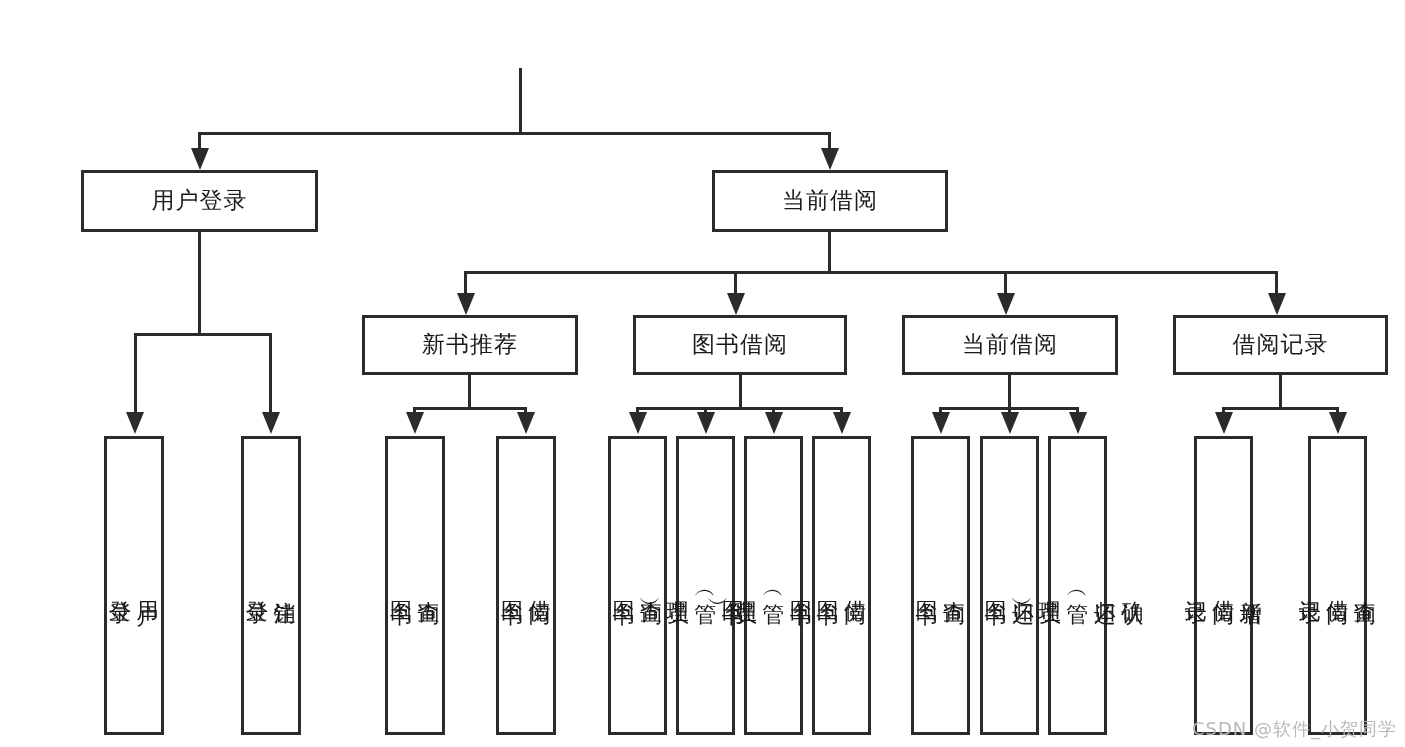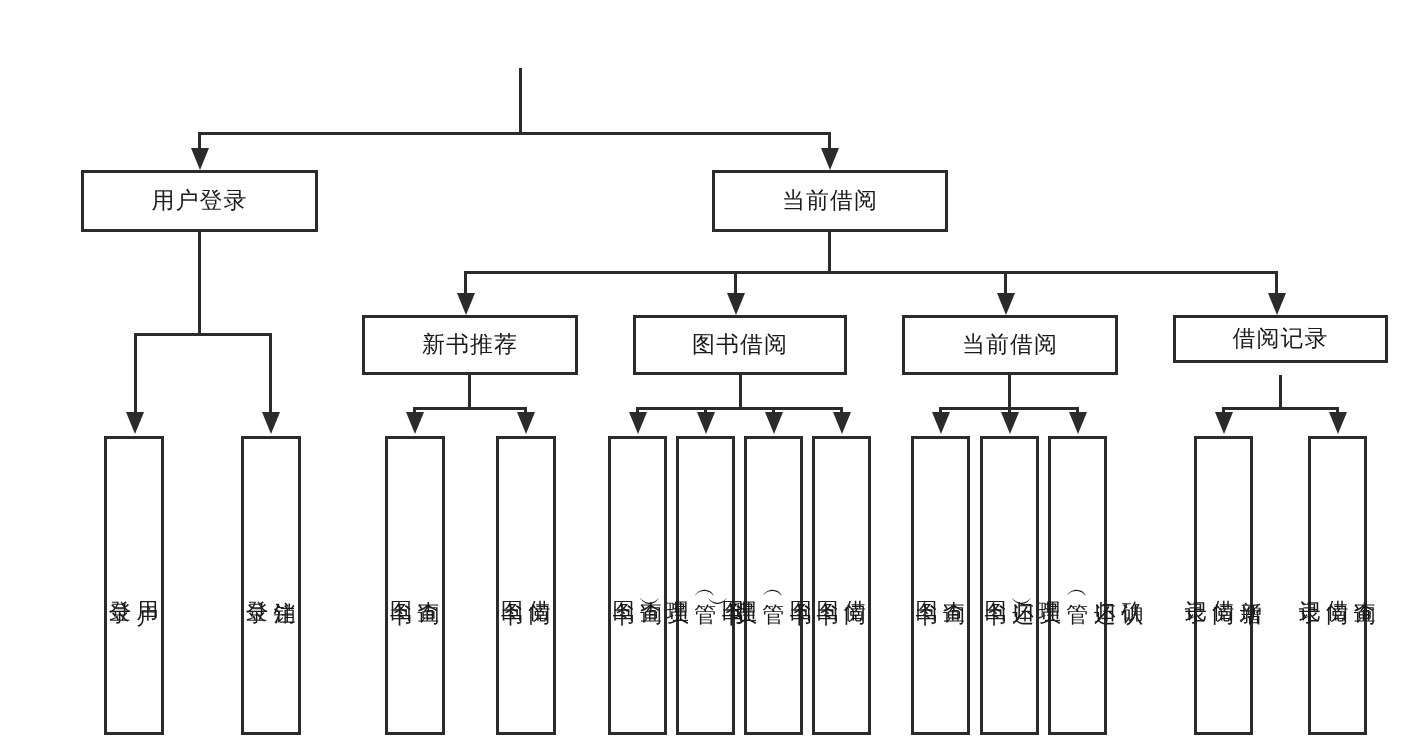--- a/index.html
+++ b/index.html
@@ -130,21 +130,21 @@
 
   <div class="node node-h" style="left:362px; top:315px; width:216px; height:60px;">
     <span>新书推荐</span>
   </div>
   <div class="node node-h" style="left:633px; top:315px; width:214px; height:60px;">
     <span>图书借阅</span>
   </div>
   <div class="node node-h" style="left:902px; top:315px; width:216px; height:60px;">
     <span>当前借阅</span>
   </div>
-  <div class="node node-h" style="left:1173px; top:315px; width:215px; height:48px;font-family:Liberation Serif, serif;">
+  <div class="node node-h" style="left:1173px; top:315px; width:215px; height:60px;font-family:Liberation Serif, serif;">
     <span>借阅记录</span>
   </div>
 
   <div class="conn conn-v" style="left:468px; top:375px; width:3px; height:35px;"></div>
   <div class="conn conn-h" style="left:413px; top:407px; width:114px; height:3px;"></div>
   <div class="conn conn-v" style="left:413px; top:407px; width:3px; height:10px;"></div>
   <div class="arrow" style="left:406px; top:412px;"></div>
   <div class="conn conn-v" style="left:524px; top:407px; width:3px; height:10px;"></div>
   <div class="arrow" style="left:517px; top:412px;"></div>
 
@@ -249,14 +249,15 @@
     </div>
   </div>
   <div class="node node-v" style="left:1308px; top:436px; width:59px; height:299px;">
     <div>
       <span>查询</span>
       <span>借阅</span>
       <span>记录</span>
     </div>
   </div>
 
+  <div class="watermark">CSDN @软件_小贺同学</div>
 
 </div>
 
 </body></html>

